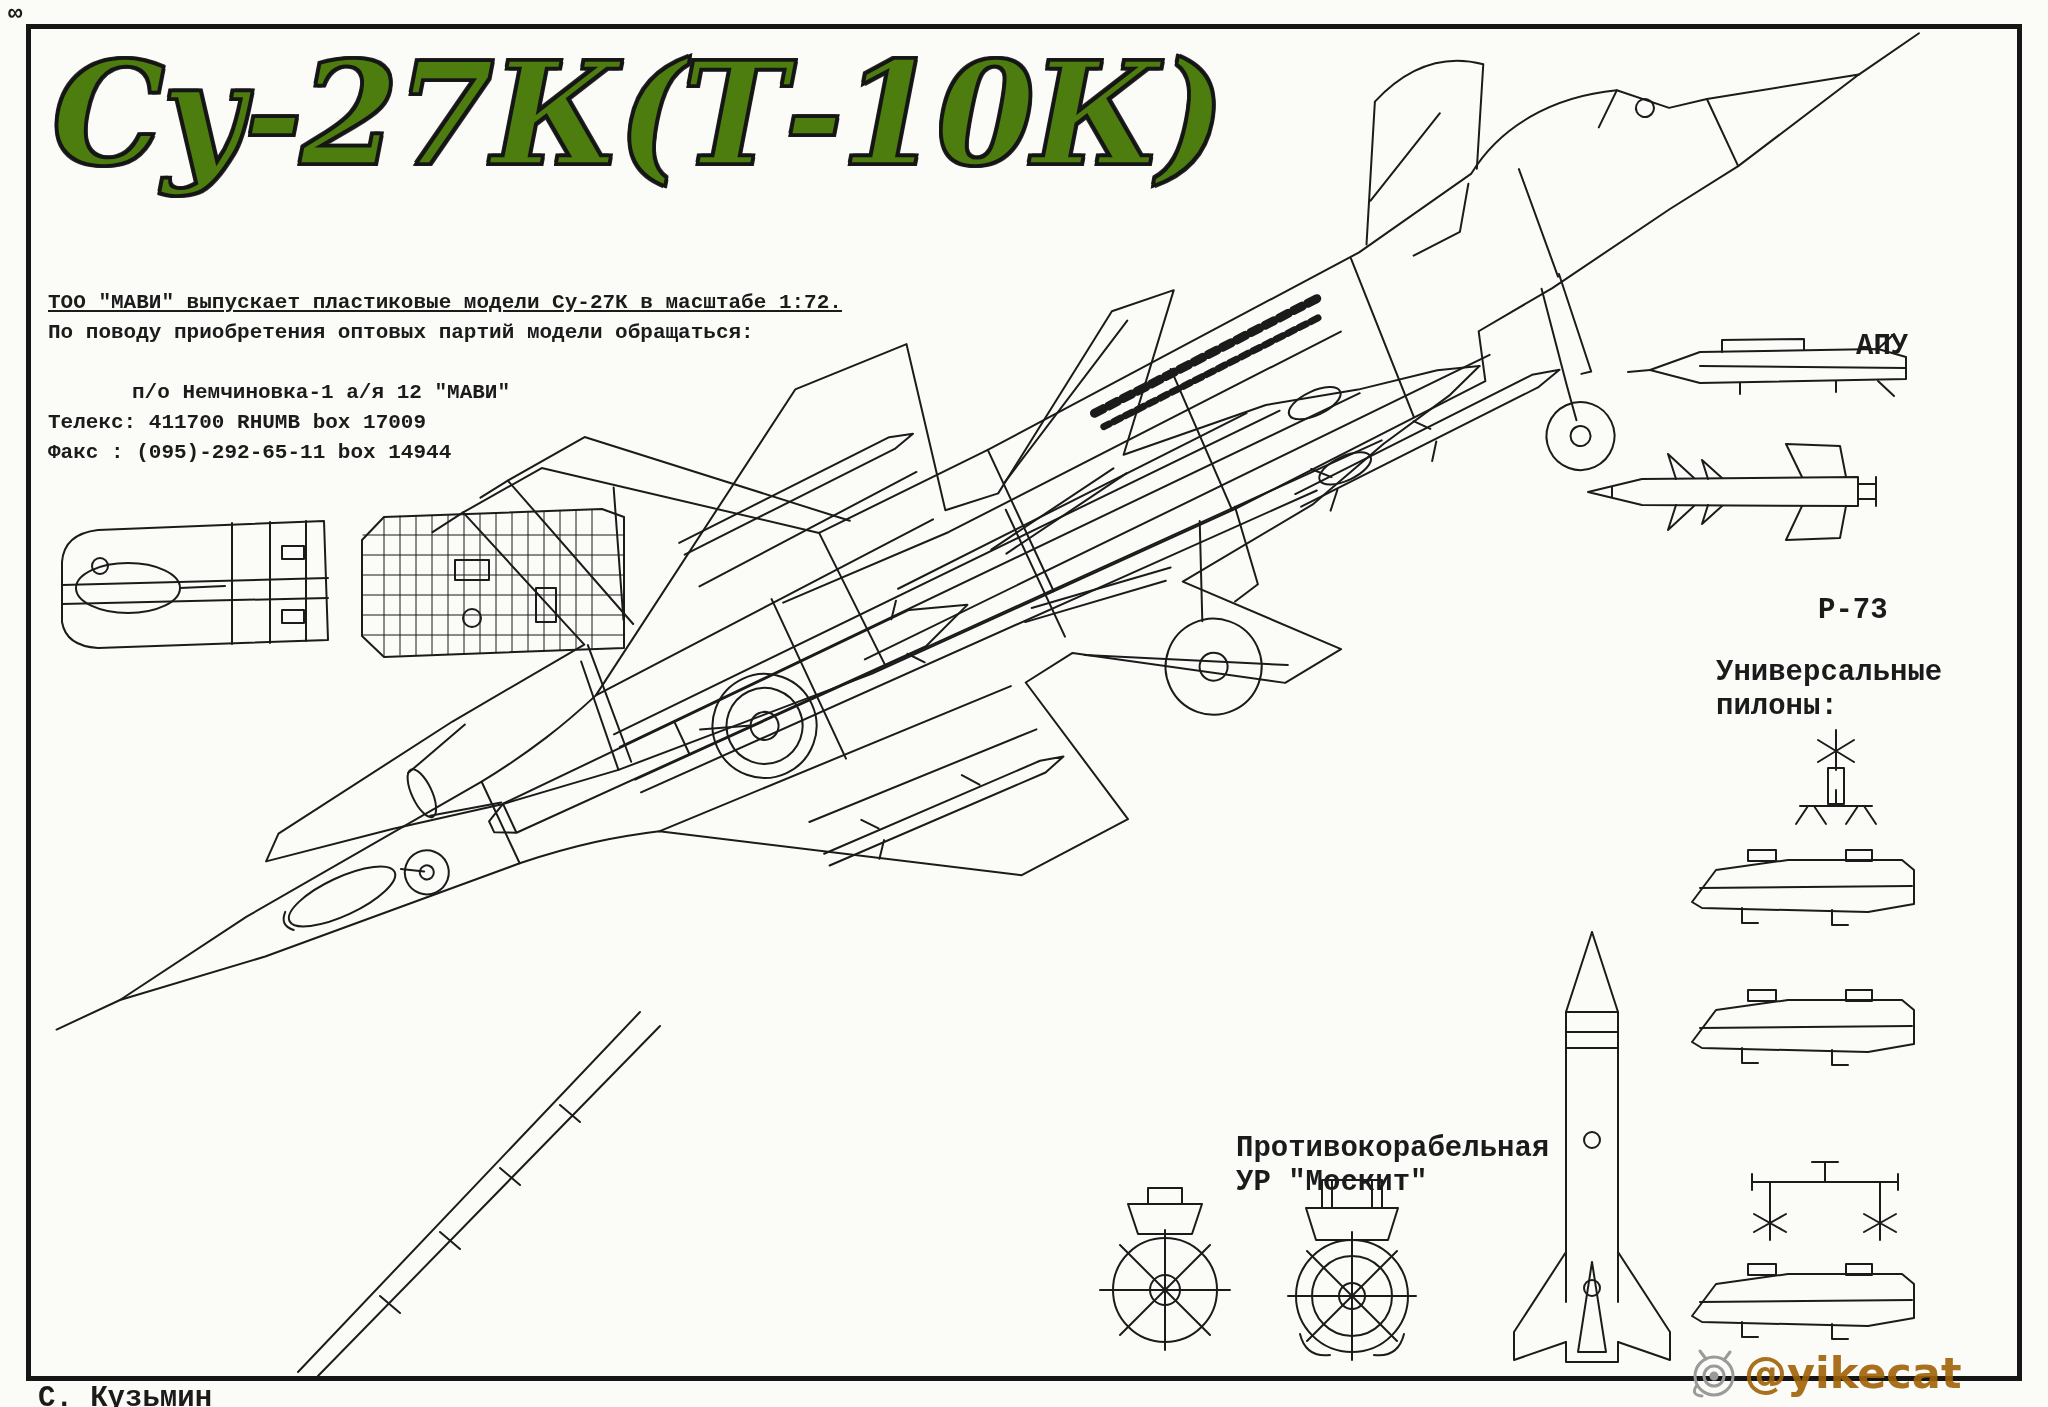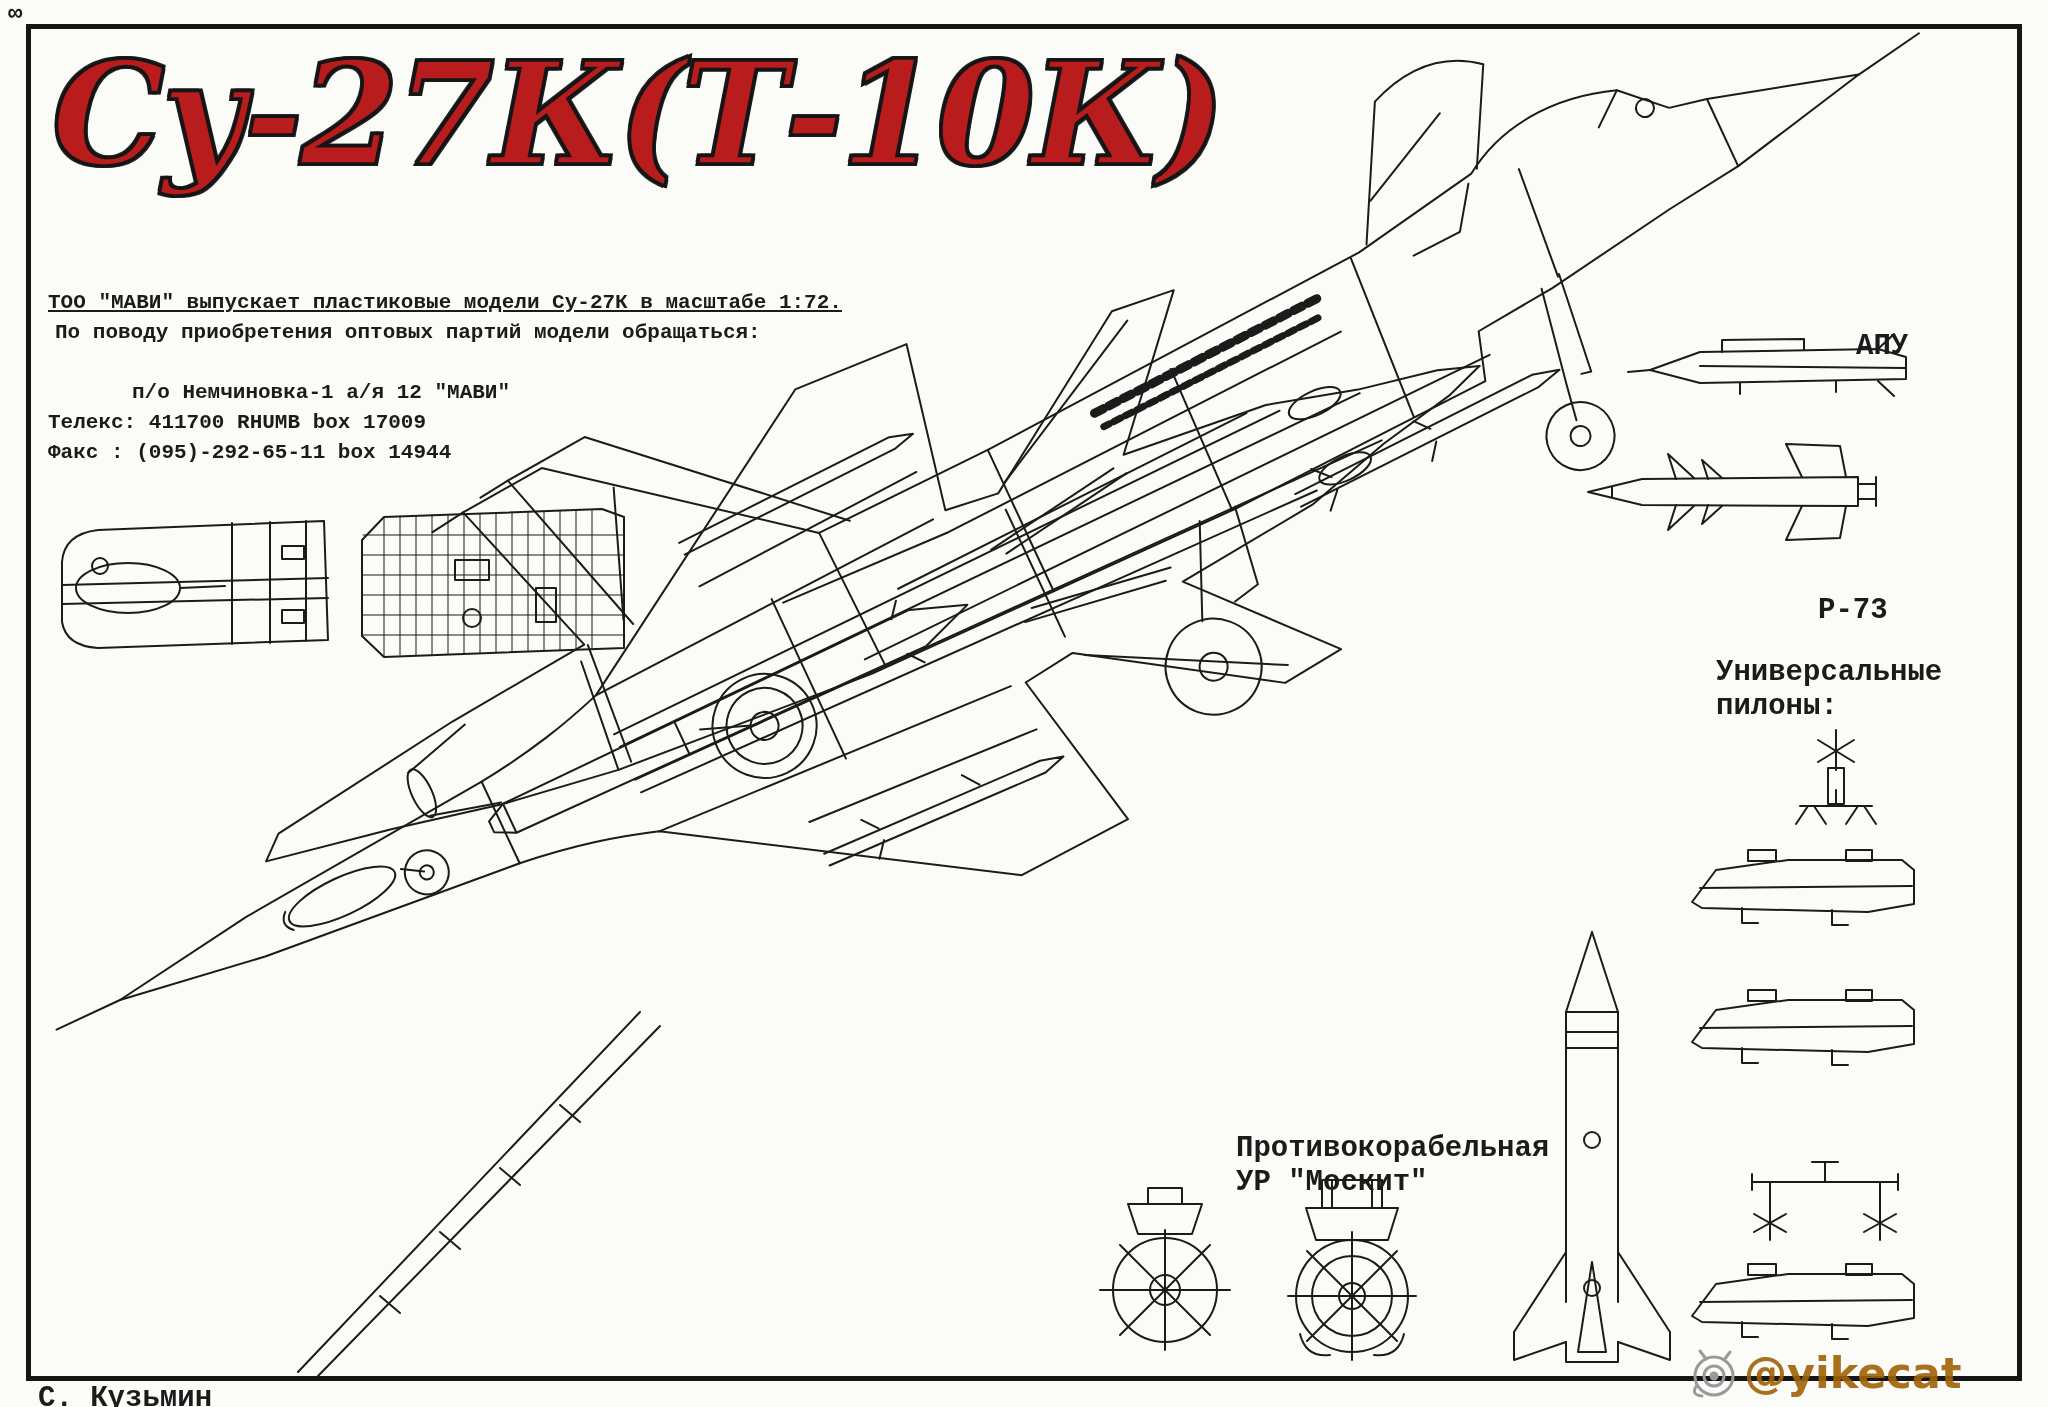--- a/index.html
+++ b/index.html
@@ -2,27 +2,27 @@
 <html><head>
 <meta charset="utf-8">
 <style>
   html,body{margin:0;padding:0;background:#777;}
   .page{position:relative;width:2048px;height:1407px;background:#fbfbf8;overflow:hidden;
         font-family:"Liberation Mono",monospace;color:#1b1b1b;}
   .frame{position:absolute;left:26px;top:24px;right:26px;bottom:26px;border:5px solid #161616;z-index:1;}
   svg.art{position:absolute;left:0;top:0;z-index:2;}
   .txt{position:absolute;z-index:3;white-space:pre;}
   .title{left:52px;top:26px;font-family:"DejaVu Serif",serif;font-style:italic;font-weight:bold;
-         font-size:142px;line-height:1.25;color:#b91c1c;letter-spacing:-3px;
+         font-size:142px;line-height:1.25;color:#4d7c0f;letter-spacing:-3px;
          -webkit-text-stroke:3.5px #151515;
          text-shadow:2px 2px 0 #2a2a2a,-2px -2px 0 #2a2a2a,2px -2px 0 #2a2a2a,-2px 2px 0 #2a2a2a;}
   .subtitle{left:148px;top:243px;font-size:24px;font-weight:bold;}
   .info{font-size:21px;font-weight:bold;}
   .info-u{text-decoration:underline;}
-  .i0{left:48px;top:291px;} .i1{left:48px;top:321px;margin-left:7px;} .i2{left:84px;top:351px;}
+  .i0{left:48px;top:291px;} .i1{left:48px;top:321px;} .i2{left:84px;top:351px;}
   .i3{left:132px;top:381px;} .i4{left:48px;top:411px;} .i5{left:48px;top:441px;}
   .lbl{font-weight:bold;font-size:29px;margin-top:48px;}
   .lbl-apu{left:1856px;top:282px;}
   .lbl-r73{left:1818px;top:546px;text-align:center;}
   .lbl-pyl1{left:1716px;top:608px;} .lbl-pyl2{left:1716px;top:642px;}
   .lbl-mos1{left:1236px;top:1084px;} .lbl-mos2{left:1236px;top:1118px;}
   .lbl-author{left:38px;top:1334px;}
   .corner{left:8px;top:0px;font-size:24px;font-weight:bold;}
   .watermark{left:1744px;top:1348px;font-family:"DejaVu Sans",sans-serif;font-size:43px;
              font-weight:bold;color:#a16207;opacity:.9;z-index:4;}

